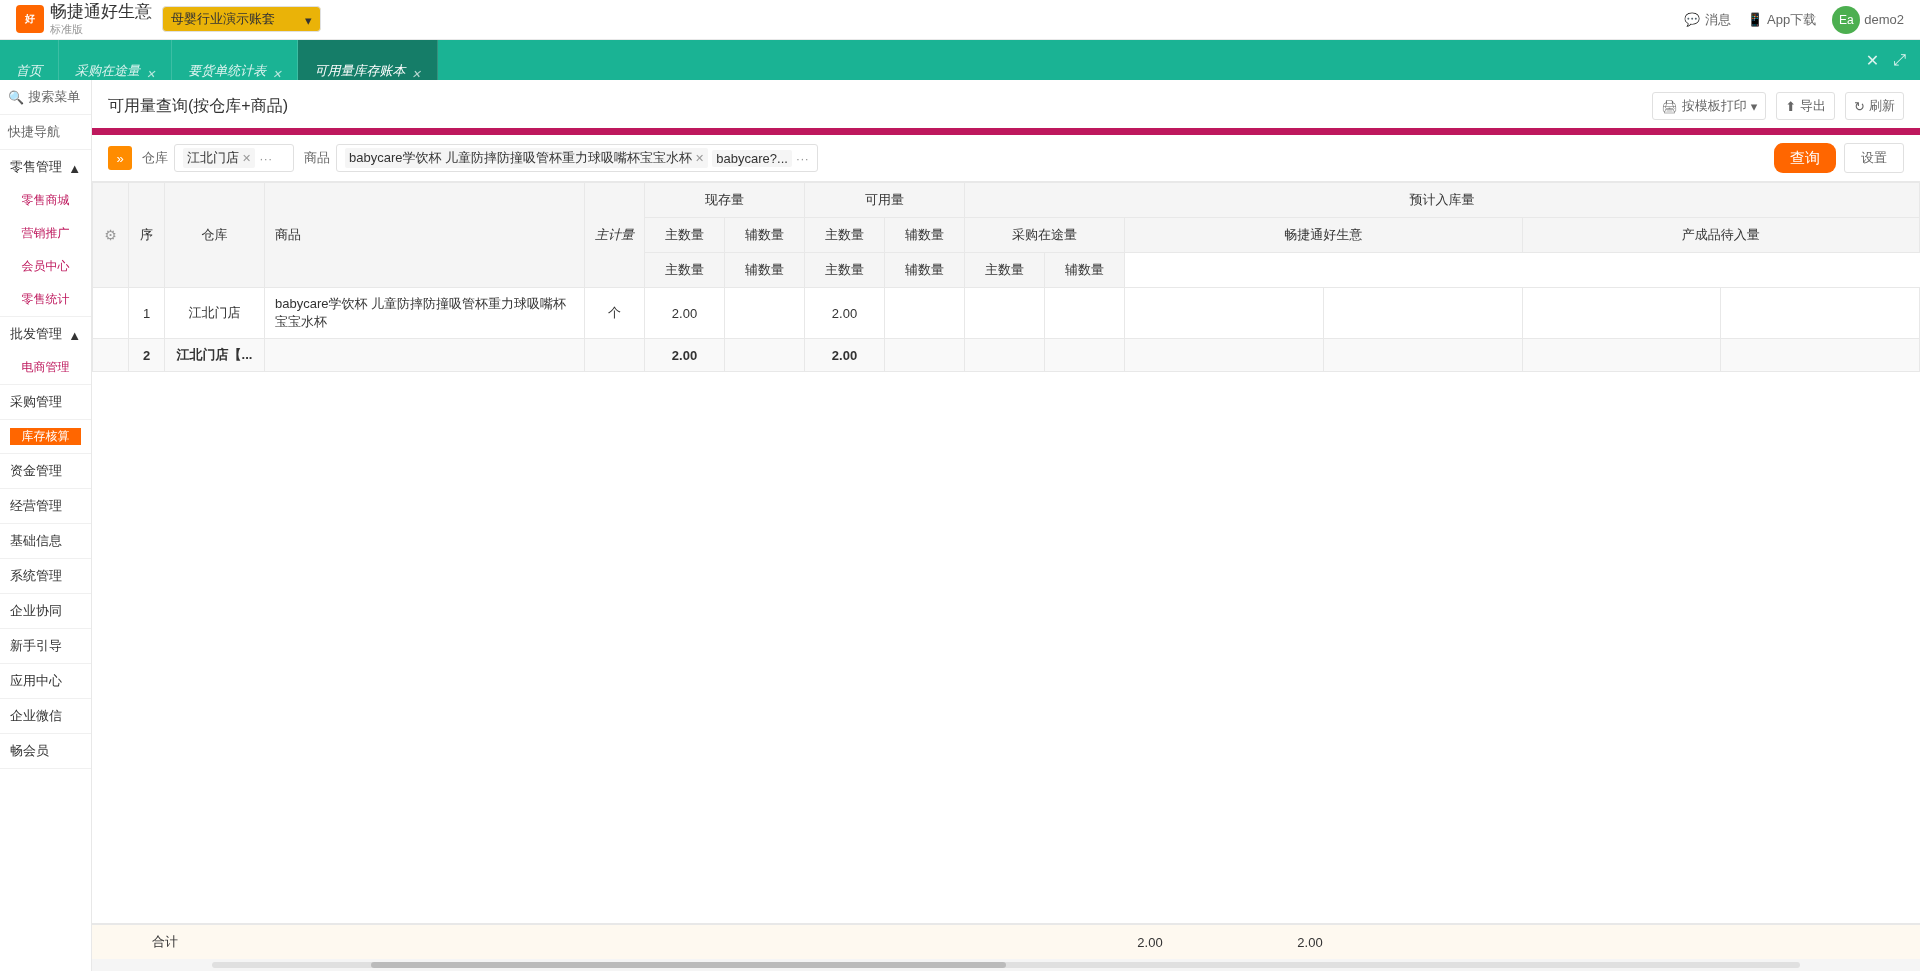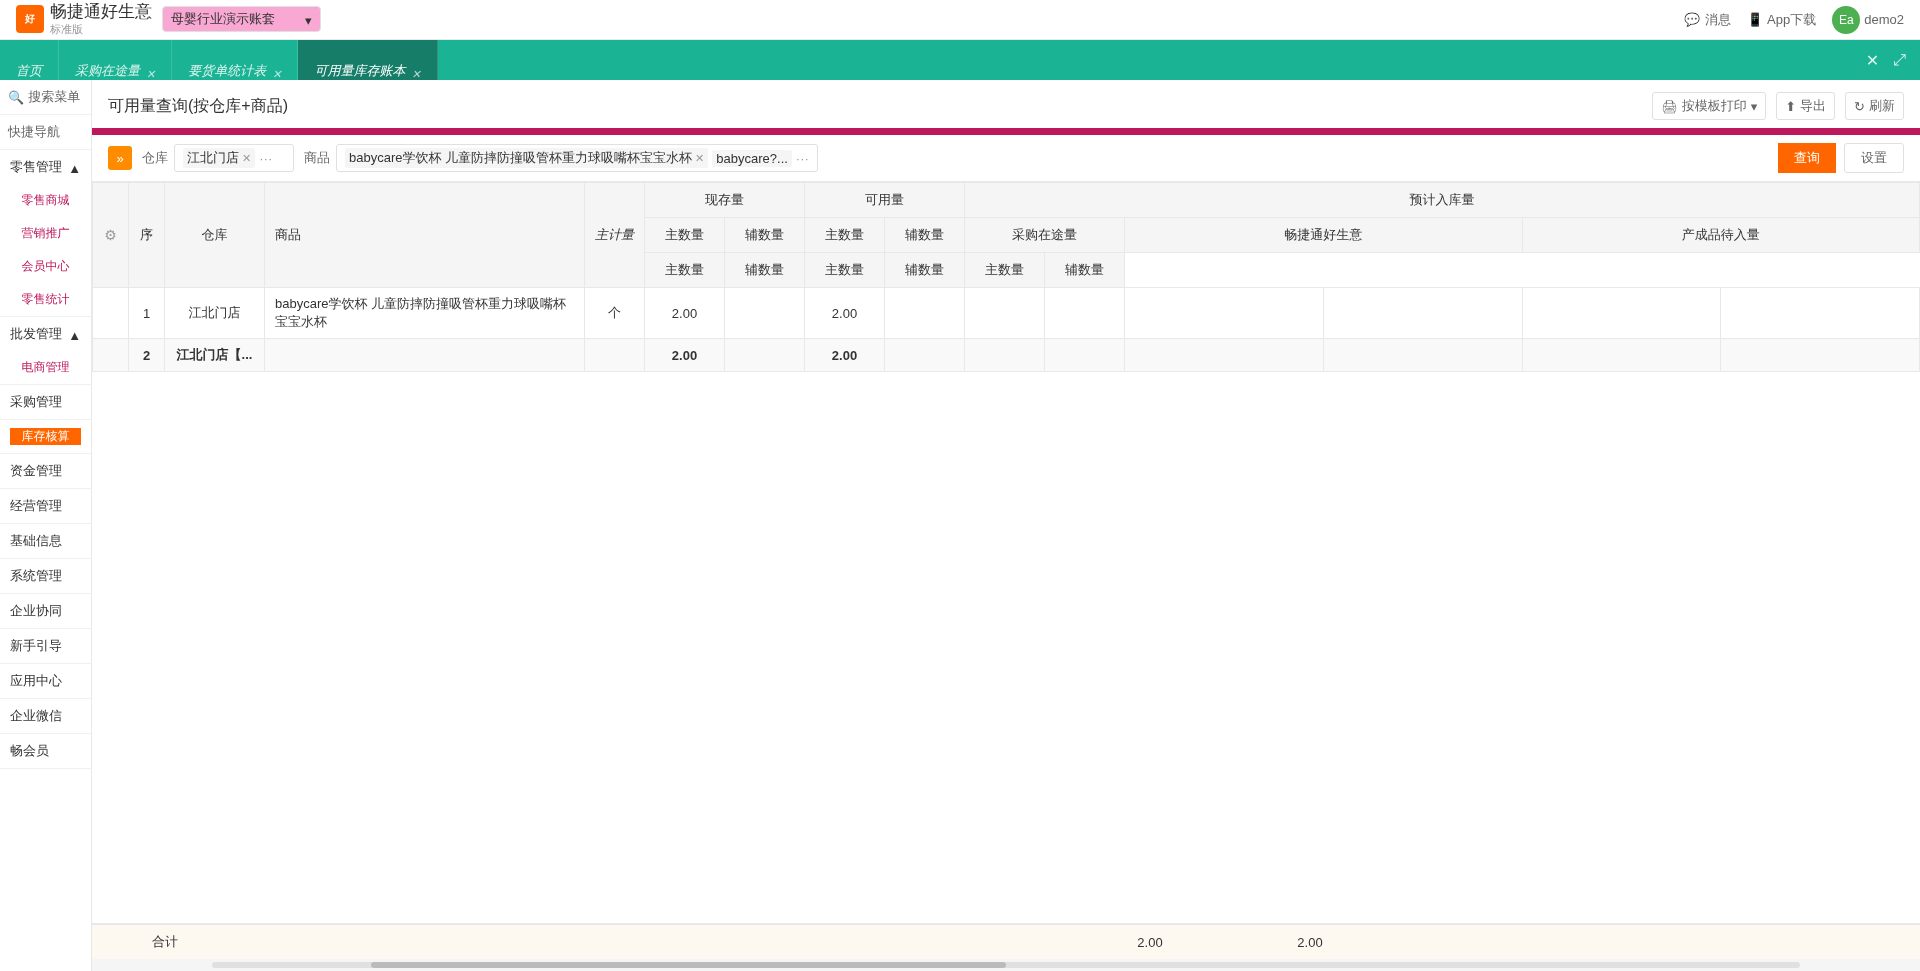--- a/index.html
+++ b/index.html
@@ -43,21 +43,21 @@
     .industry-selector {
       display: flex;
       align-items: flex-end;
       border: 1px solid #e0e0e0;
       border-radius: 4px;
       padding: 3px 8px;
       cursor: pointer;
       gap: 30px;
       font-size: 13px;
       color: #333;
-      background: #f9a8d4;
+      background: #eab308;
     }
     .top-header-right {
       display: flex;
       align-items: center;
       gap: 16px;
     }
     .header-action {
       display: flex;
       align-items: center;
       gap: 4px;
@@ -278,24 +278,24 @@
     .filter-ellipsis { color: #999; cursor: pointer; }
     .filter-actions {
       margin-left: auto;
       display: flex;
       gap: 8px;
     }
     .btn-query {
       background: #ff6600;
       color: white;
       border: none;
-      border-radius: 0;
+      border-radius: 9px;
       padding: 5px 16px;
       cursor: pointer;
-      font-size: 13px;
+      font-size: 15px;
     }
     .btn-settings {
       background: white;
       color: #666;
       border: 1px solid #e0e0e0;
       border-radius: 3px;
       padding: 5px 16px;
       cursor: pointer;
       font-size: 13px;
     }

